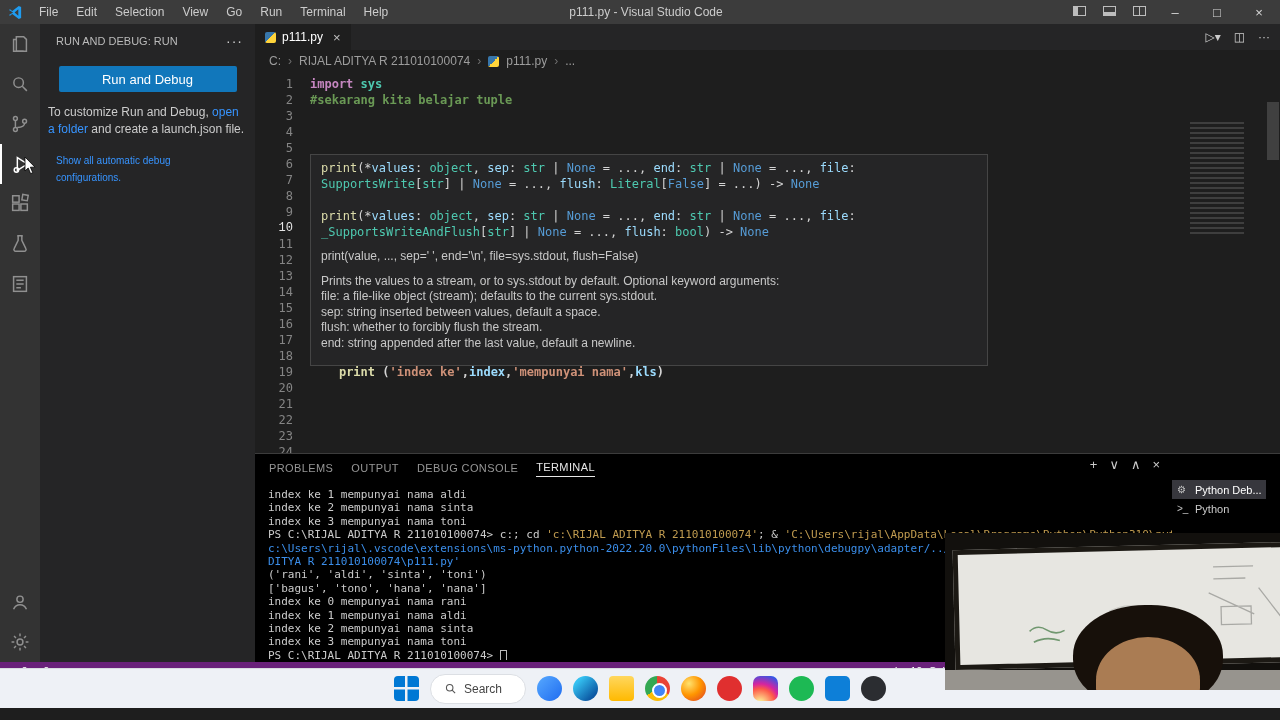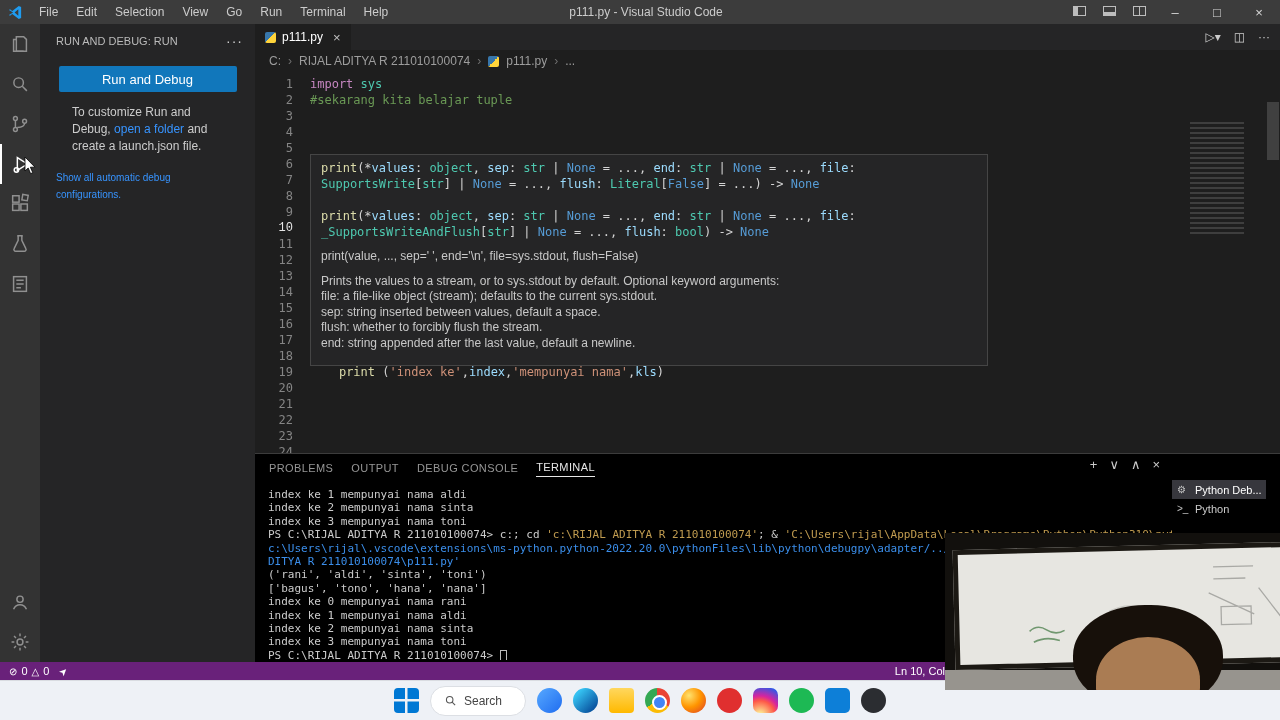--- a/index.html
+++ b/index.html
@@ -31,21 +31,21 @@
   .ab-item.active{opacity:1;border-left:2px solid #ffffff;}
   .ab-item.active svg{stroke:#ffffff;}
 
   
   .sidebar{position:absolute;top:24px;left:40px;width:215px;bottom:58px;background:#252526;z-index:4;color:#cccccc;}
   .sb-header{display:flex;align-items:center;justify-content:space-between;height:34px;padding:0 12px 0 16px;
              font-size:11px;color:#bbbbbb;}
   .sb-more{color:#cccccc;font-size:14px;letter-spacing:1px;cursor:pointer;}
   .run-btn{display:block;width:178px;margin:8px auto 0;height:26px;border:none;border-radius:2px;
            background:var(--accent);color:#ffffff;font-size:13px;font-family:inherit;cursor:pointer;}
-  .sb-hint{margin:12px 32px 0;font-size:12px;line-height:17px;color:#cccccc;}
+  .sb-hint{margin:12px 8px 0;font-size:12px;line-height:17px;color:#cccccc;}
   .sb-hint a,.sb-link{color:var(--link);text-decoration:none;cursor:pointer;}
   .sb-link{display:block;margin:14px 16px 0;width:160px;font-size:10px;line-height:17px;}
 
   
   .editor-region{position:absolute;top:24px;left:255px;right:0;bottom:58px;background:#1e1e1e;}
   .tabstrip{position:absolute;top:0;left:0;right:0;height:26px;background:#252526;display:flex;}
   .tab{display:flex;align-items:center;gap:6px;padding:0 10px;background:#1e1e1e;color:#ffffff;
        font-size:12px;height:26px;border-right:1px solid #252526;}
   .py-ic{width:11px;height:11px;border-radius:2px;display:inline-block;
          background:linear-gradient(135deg,#3776ab 50%,#ffd43b 50%);}
@@ -55,21 +55,21 @@
   .breadcrumb{position:absolute;top:26px;left:0;right:0;height:22px;display:flex;align-items:center;gap:7px;
               padding-left:14px;font-size:12px;color:#9d9d9d;}
   .breadcrumb .sep{color:#6f6f6f;}
 
   .code-area{position:absolute;top:48px;left:0;right:0;height:381px;overflow:hidden;}
   .gutter{position:absolute;left:0;top:4px;width:38px;text-align:right;
           font-family:"DejaVu Sans Mono",monospace;font-size:12px;line-height:16px;color:#858585;}
   .gutter .ln-active{color:#e5e5e5;font-family:Liberation Mono, monospace;}
   .code-lines{position:absolute;left:55px;top:4px;right:100px;
               font-family:"DejaVu Sans Mono",monospace;font-size:12px;line-height:16px;white-space:pre;}
-  .code-row{height:16px;}
+  .code-row{height:16px;font-weight:bold;}
   .text-caret{position:absolute;left:91px;top:246px;width:1px;height:13px;background:#d4d4d4;}
 
   .tk-kw{color:#c586c0;} .tk-kw2{color:#569cd6;} .tk-fn{color:#dcdcaa;} .tk-var{color:#9cdcfe;}
   .tk-str{color:#ce9178;} .tk-com{color:#6a9955;} .tk-type{color:#4ec9b0;} .tk-pl{color:#d4d4d4;}
   .tk-tpl{color:#cccccc;} .tk-yel{color:#c19c50;} .tk-blu{color:#3b8eea;}
   .tk-cur{display:inline-block;width:7px;height:12px;border:1px solid #bbbbbb;vertical-align:-2px;}
 
   .hover-box{position:absolute;left:55px;top:82px;width:678px;height:212px;background:#252526;
              border:1px solid #454545;padding:5px 10px;overflow:hidden;z-index:6;color:#cccccc;}
   .hover-kind,.hover-sig{font-family:"DejaVu Sans Mono",monospace;font-size:12px;line-height:16px;
@@ -99,21 +99,21 @@
 
   
   .statusbar{position:absolute;left:0;right:0;bottom:40px;height:18px;background:#69217a;color:#ffffff;
              font-size:11px;display:flex;align-items:center;z-index:8;}
   .sb-group{display:flex;align-items:center;gap:4px;margin-left:9px;}
   .sb-sym{font-size:10px;}
   .rocket{display:inline-block;transform:rotate(-45deg);font-size:10px;margin-left:10px;}
   .sb-right{position:absolute;right:335px;}
 
   
-  .taskbar{position:absolute;left:0;right:0;bottom:0;height:40px;background:#eef1f6;border-top:1px solid #d9dce1;
+  .taskbar{position:absolute;left:0;right:0;bottom:12px;height:40px;background:#eef1f6;border-top:1px solid #d9dce1;
            display:flex;align-items:center;justify-content:center;gap:11px;z-index:9;}
   .ticon{width:25px;height:25px;display:inline-block;cursor:pointer;}
   .ti-windows{border-radius:4px;background:
       linear-gradient(#eef1f6,#eef1f6) center/2.5px 100% no-repeat,
       linear-gradient(#eef1f6,#eef1f6) center/100% 2.5px no-repeat,#0078d4;}
   .search-pill{height:30px;min-width:96px;background:#ffffff;border:1px solid #dcdfe4;border-radius:15px;
                display:flex;align-items:center;gap:7px;padding:0 13px;font-size:12px;color:#444;cursor:pointer;}
   .ti-chat{border-radius:50%;background:linear-gradient(135deg,#57a9ff,#1f6cf0);}
   .ti-edge{border-radius:50%;background:linear-gradient(135deg,#35c1f1 20%,#0c59a4 80%);}
   .ti-explorer{border-radius:4px;background:linear-gradient(#ffd75e,#ffb900);}

